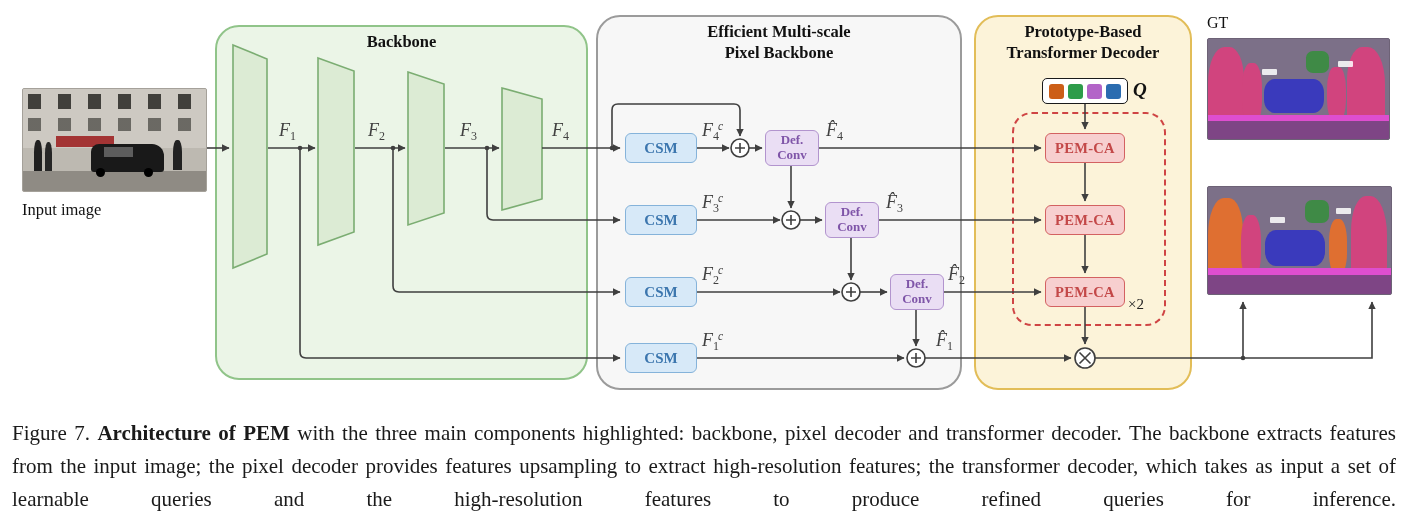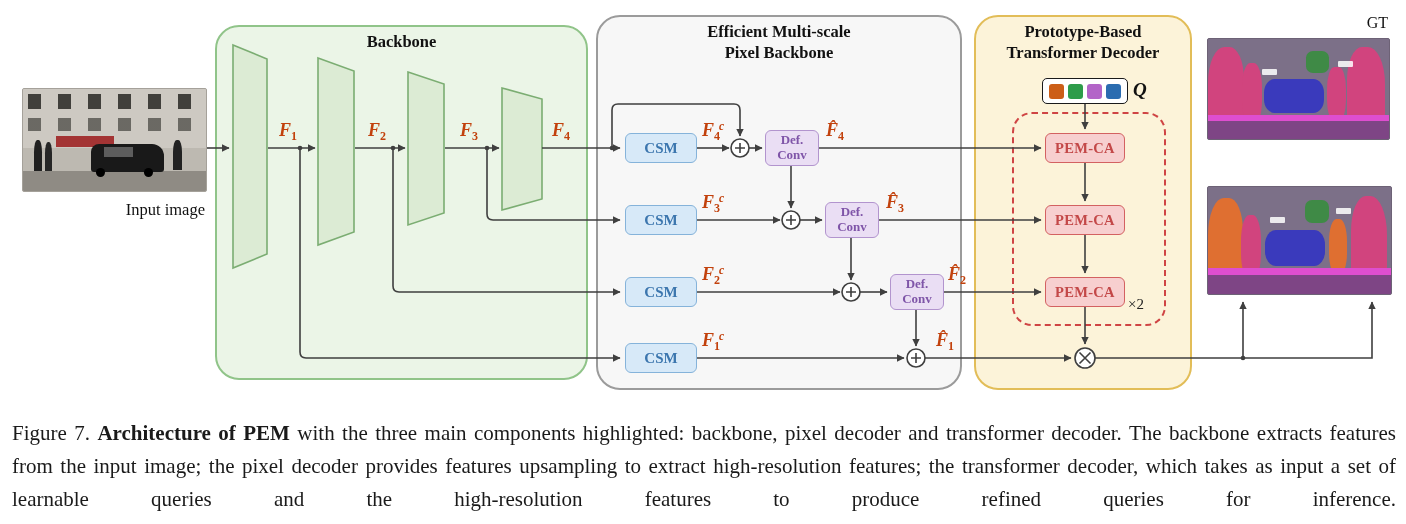--- a/index.html
+++ b/index.html
@@ -24,26 +24,26 @@
   .pemca{background:#f7cfcf;border:1.5px solid #d36161;color:#c34848;font-size:14.5px;letter-spacing:.3px;}
 
   .dashed-box{position:absolute;border:2px dashed #cf4444;border-radius:20px;z-index:2;}
   .qbox{position:absolute;display:flex;align-items:center;justify-content:center;gap:4px;
         background:#fff;border:1.6px solid #1a1a1a;border-radius:5px;z-index:4;box-sizing:border-box;}
   .qsq{display:block;width:15px;height:15px;border-radius:3px;}
   .qlabel{position:absolute;font-style:italic;font-weight:600;font-size:19px;color:#111;z-index:4;}
   .xlabel{position:absolute;font-size:15px;color:#222;z-index:4;}
 
   
-  .flabel{position:absolute;font-weight:700;font-size:18px;color:#c2410c;z-index:5;white-space:nowrap;}
+  .flabel{position:absolute;font-weight:400;font-size:18px;color:#404040;z-index:5;white-space:nowrap;}
   .flabel i{font-style:italic;}
   .flabel sub{font-size:12px;font-style:normal;vertical-align:-0.32em;}
   .flabel sup{font-size:11.5px;font-style:italic;vertical-align:0.5em;margin-left:-1px;}
 
-  .lbl{position:absolute;text-align:right;font-size:16.5px;color:#111;z-index:5;}
+  .lbl{position:absolute;text-align:left;font-size:16.5px;color:#111;z-index:5;}
 
   
   .photo,.segimg{position:absolute;overflow:hidden;z-index:4;border-radius:2px;}
   .photo{background:#bdb9b1;border:1px solid #a5a19a;}
   .photo i,.segimg i{position:absolute;display:block;}
   .segimg{border:1px solid #6d6276;}
   .tag{background:rgba(255,255,255,.85);border-radius:1px;}
 
   .arrow-layer{position:absolute;left:0;top:0;z-index:3;pointer-events:none;}
 

